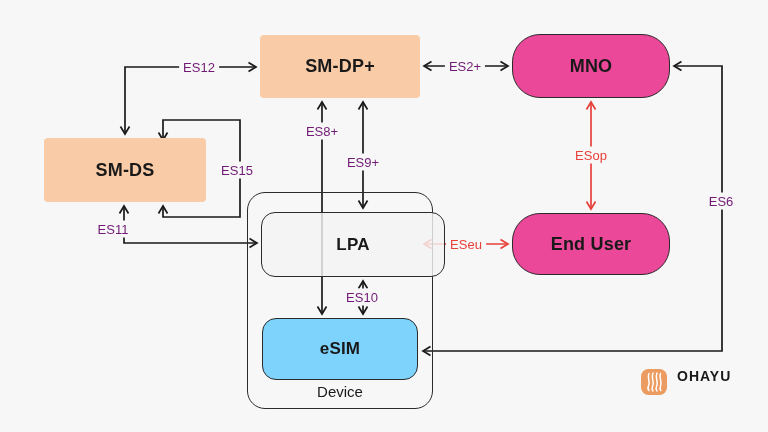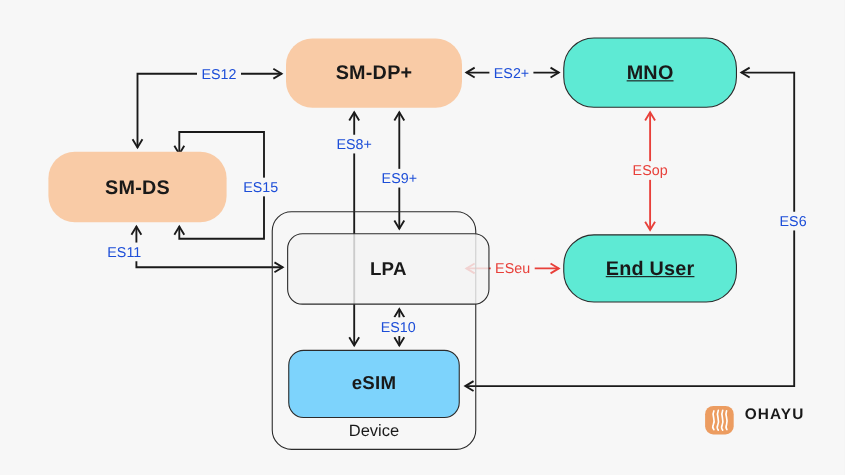--- a/index.html
+++ b/index.html
@@ -4,41 +4,41 @@
 <style>
   html,body{margin:0;padding:0;}
   body{font-family:"Liberation Sans","DejaVu Sans",sans-serif;background:#e9e9e9;}
   .stage{position:relative;width:768px;height:432px;background:#f7f7f7;overflow:hidden;}
   .layer{position:absolute;left:0;top:0;width:768px;height:432px;}
   svg.layer{pointer-events:none;}
 
   
   .node{position:absolute;display:flex;align-items:center;justify-content:center;
         font-weight:bold;color:#191919;letter-spacing:.2px;box-sizing:border-box;}
-  .node.accent{background:#f9cba6;border-radius:24px;font-size:18px;}
-  .node.gray{background:#5eead4;border:1.4px solid #2b2b2b;border-radius:28px;font-size:18px;text-decoration:underline;}
+  .node.accent{background:#f9cba6;border-radius:4px;font-size:18px;}
+  .node.gray{background:#ec4899;border:1.4px solid #2b2b2b;border-radius:28px;font-size:18px;}
   .node.inner{border-radius:14px;font-size:17px;}
 
   .sm-dp{left:260px;top:35px;width:160px;height:63px;}
   .mno{left:512px;top:34px;width:158px;height:64px;}
   .sm-ds{left:44px;top:138px;width:162px;height:64px;text-align:center;}
   .end-user{left:512px;top:213px;width:158px;height:62px;border-radius:16px;}
 
   .device{position:absolute;left:247px;top:192px;width:186px;height:217px;
           border:1.4px solid #2b2b2b;border-radius:18px;box-sizing:border-box;}
   .device-label{position:absolute;left:0;right:0;bottom:8px;text-align:center;
           font-size:15px;color:#191919;font-weight:400;}
   .lpa{left:261px;top:212px;width:184px;height:65px;background:rgba(243,243,243,.82);
        border:1.3px solid #2b2b2b;}
   .esim{left:262px;top:318px;width:156px;height:62px;background:#7dd3fc;
         border:1.3px solid #2b2b2b;}
 
   
   .elabel{position:absolute;transform:translate(-50%,-50%);background:#f7f7f7;
-          padding:1px 4px;font-size:13px;color:#1d4ed8;white-space:nowrap;}
+          padding:1px 4px;font-size:13px;color:#701a75;white-space:nowrap;}
   .elabel.red{color:#e8403a;}
 
   
   .brand{position:absolute;left:640px;top:368px;display:flex;align-items:flex-start;gap:9px;}
   .brand-text{font-size:14px;font-weight:bold;color:#191919;letter-spacing:1px;}
 </style>
 </head>
 <body>
 
 <div class="stage">

